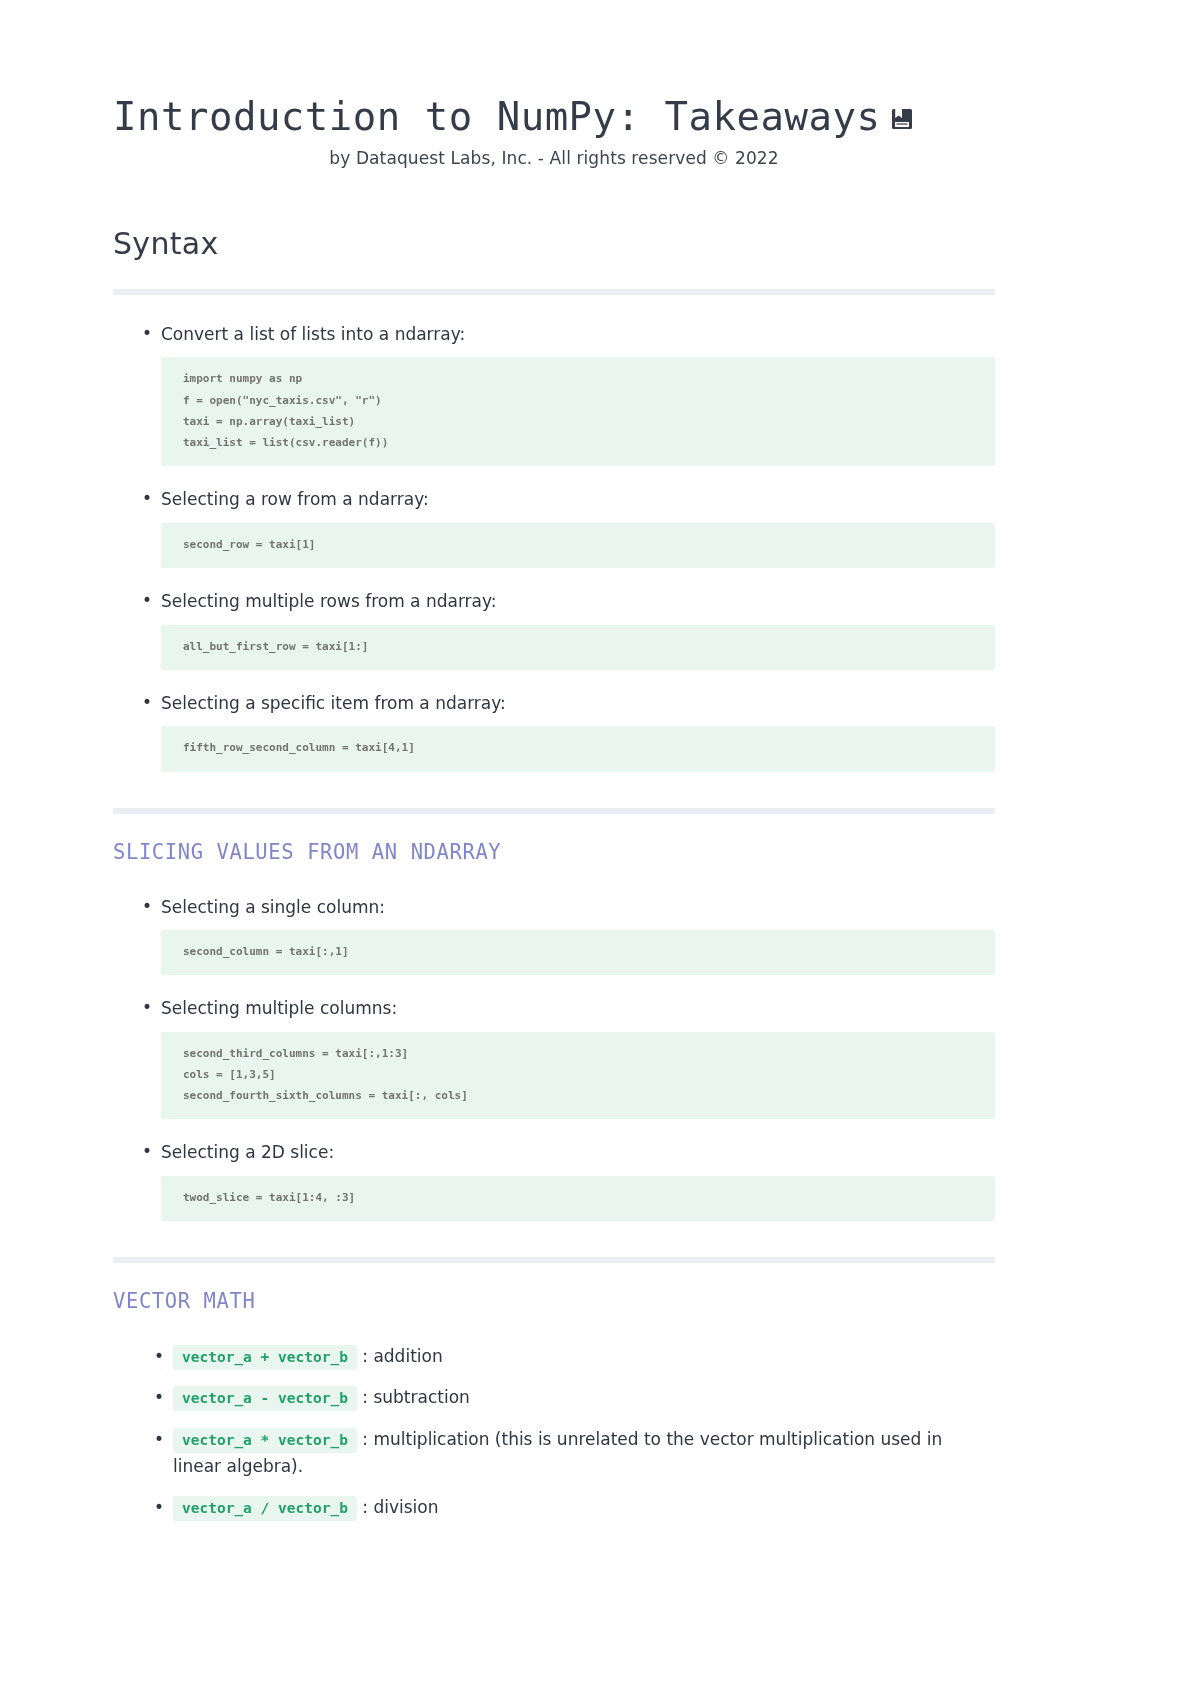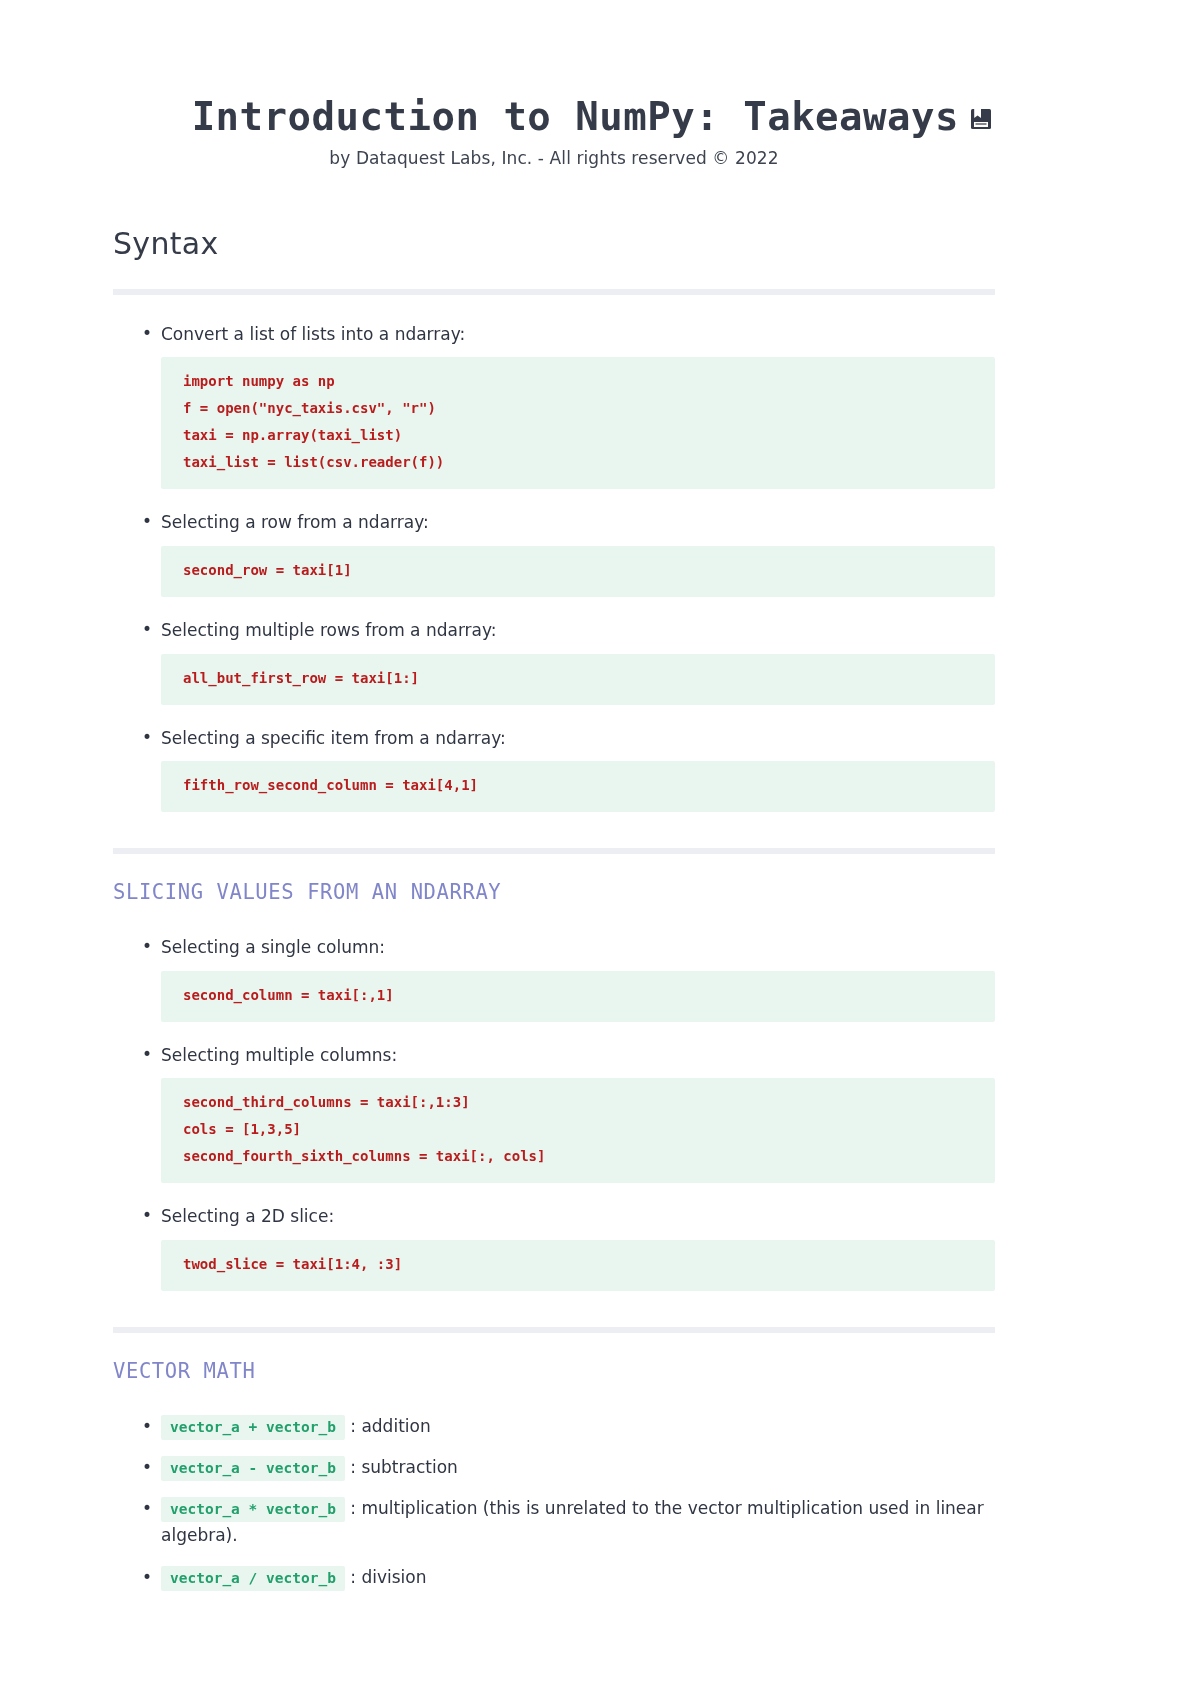--- a/index.html
+++ b/index.html
@@ -19,24 +19,24 @@
     width: 1200px;
     min-height: 1697px;
     box-sizing: border-box;
     padding: 95px 205px 60px 113px;
   }
 
   
   .doc-title {
     font-family: "DejaVu Sans Mono", "Liberation Mono", monospace;
     font-size: 39px;
-    font-weight: 700;
+    font-weight: 400;
     line-height: 1.15;
     color: #353b48;
-    text-align: right;
+    text-align: left;
     margin: 0 0 6px 0;
     letter-spacing: 0.5px;
     white-space: nowrap;
   }
   .title-icon {
     display: inline-block;
     vertical-align: -2px;
     margin-left: 10px;
   }
   .doc-subtitle {
@@ -108,29 +108,29 @@
   .code-block {
     background: #e9f6f0;
     border-radius: 2px;
     margin: 9px 0 20px 0;
     padding: 11px 22px 13px 22px;
     width: 100%;
     box-sizing: border-box;
   }
   .code-line {
     font-family: "DejaVu Sans Mono", "Liberation Mono", monospace;
-    font-size: 14px;
+    font-size: 11px;
     font-weight: 700;
-    color: #b91c1c;
+    color: #737373;
     line-height: 1.93;
     white-space: pre;
   }
 
   
-  ul.inline-list { list-style: none; margin: 0; padding: 0 0 0 48px; }
+  ul.inline-list { list-style: none; margin: 12px; padding: 0 0 0 48px; }
   ul.inline-list > li {
     position: relative;
     margin: 0 0 14px 0;
     font-size: 17px;
     line-height: 1.6;
     color: #2f3542;
   }
   ul.inline-list > li::before {
     content: "\2022";
     position: absolute;

